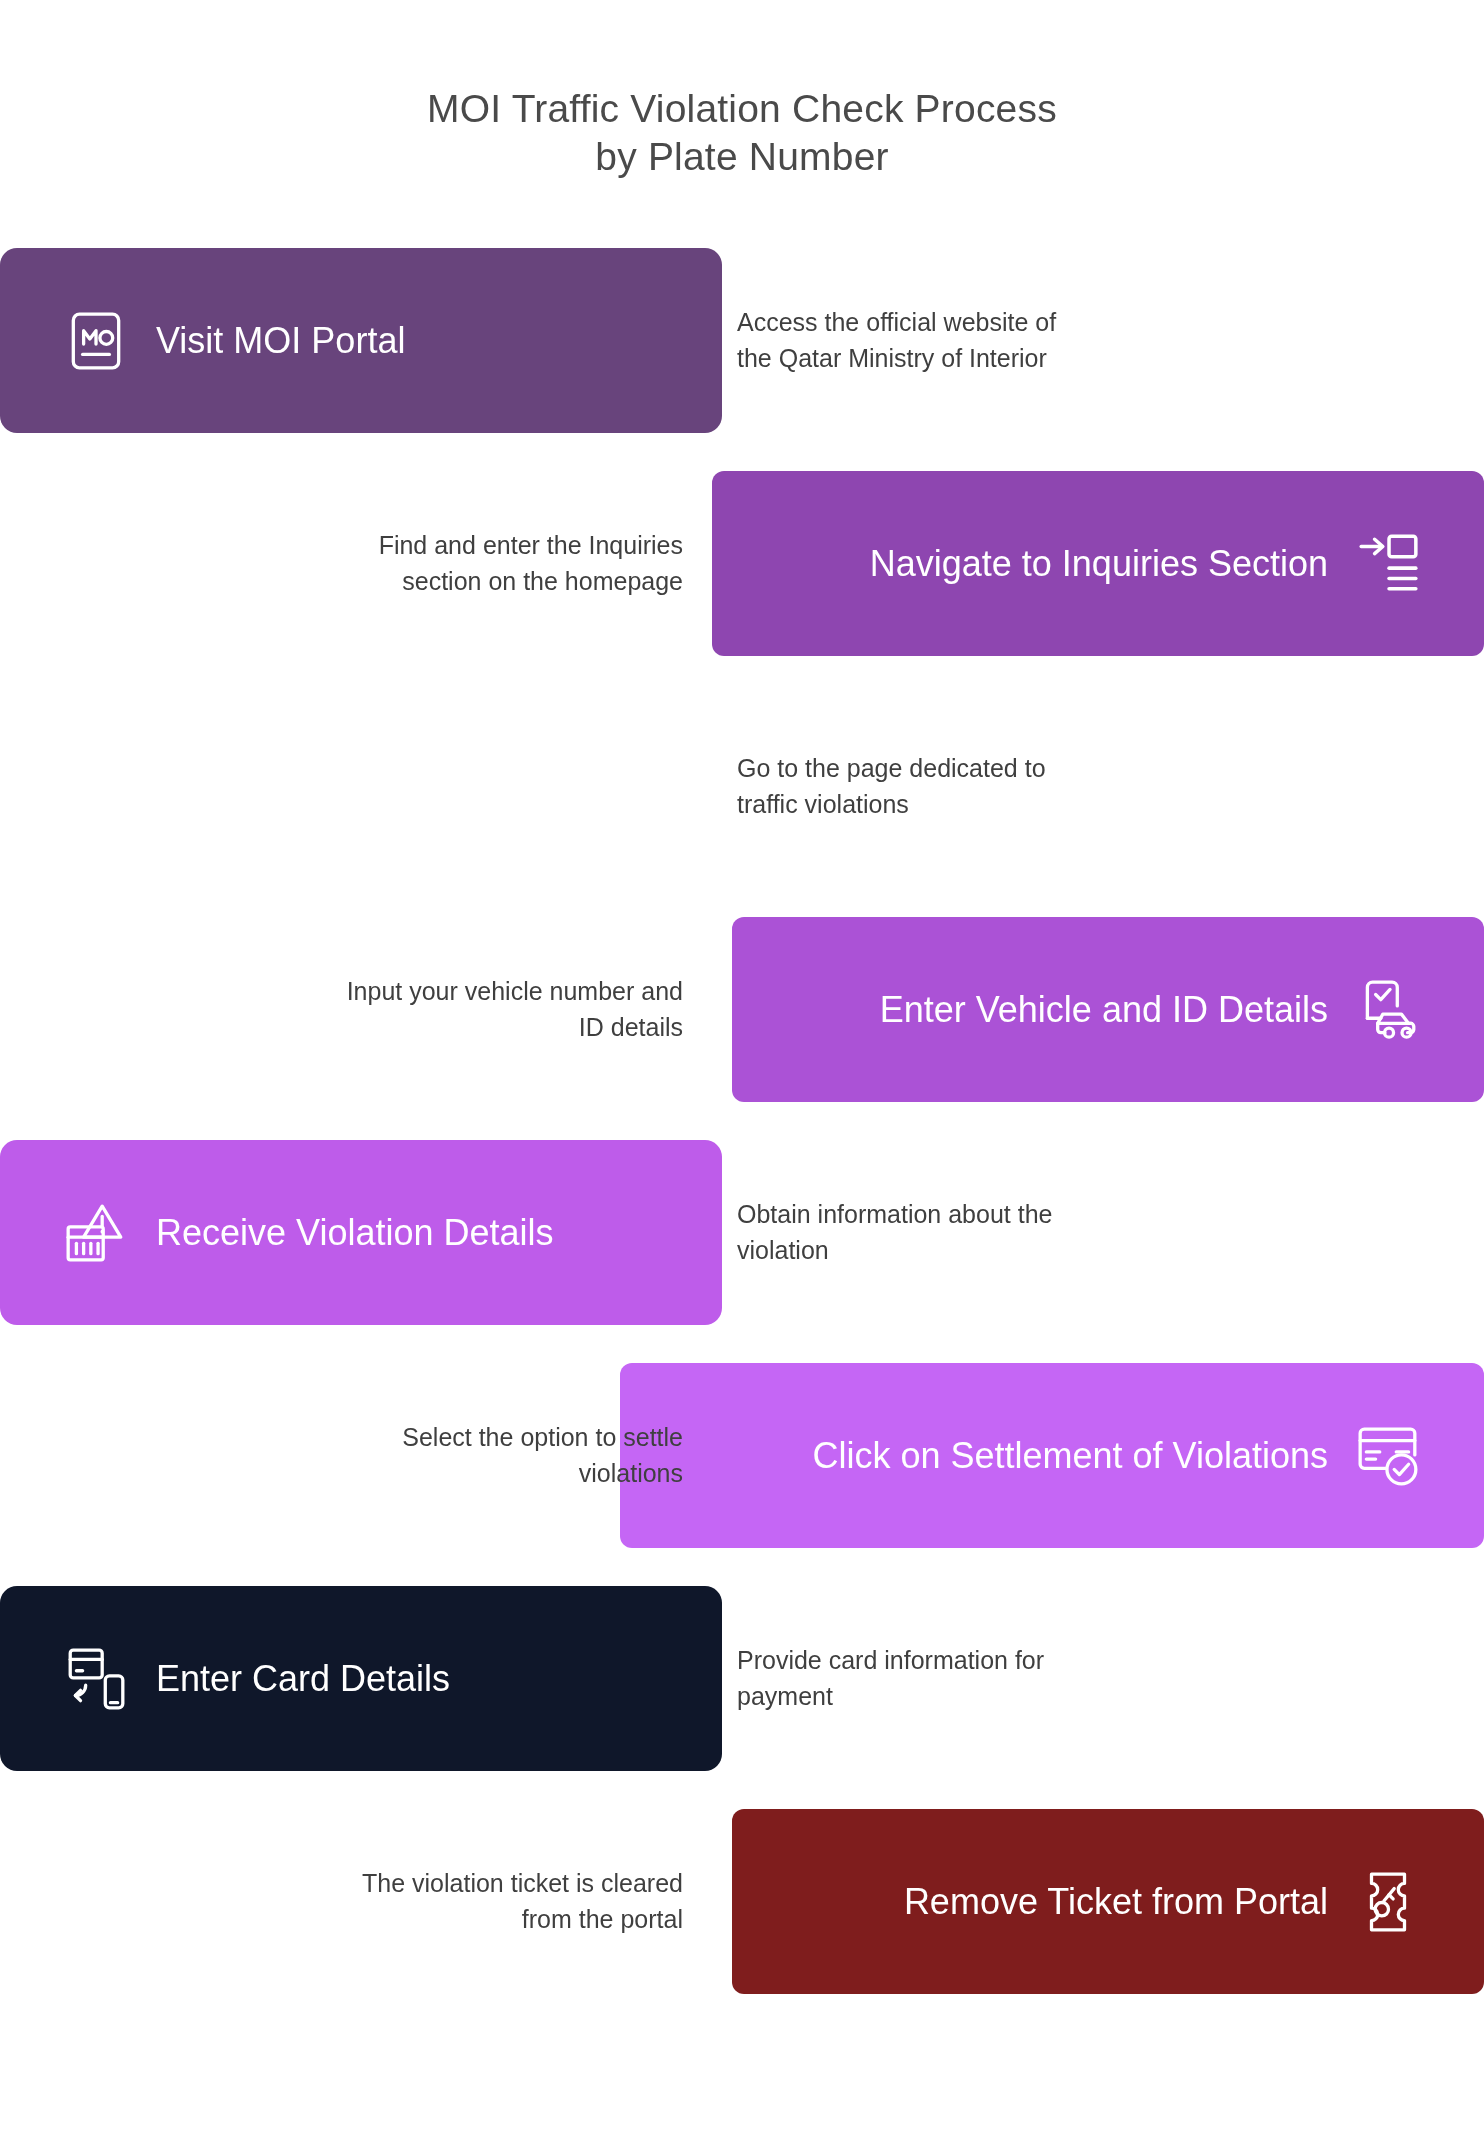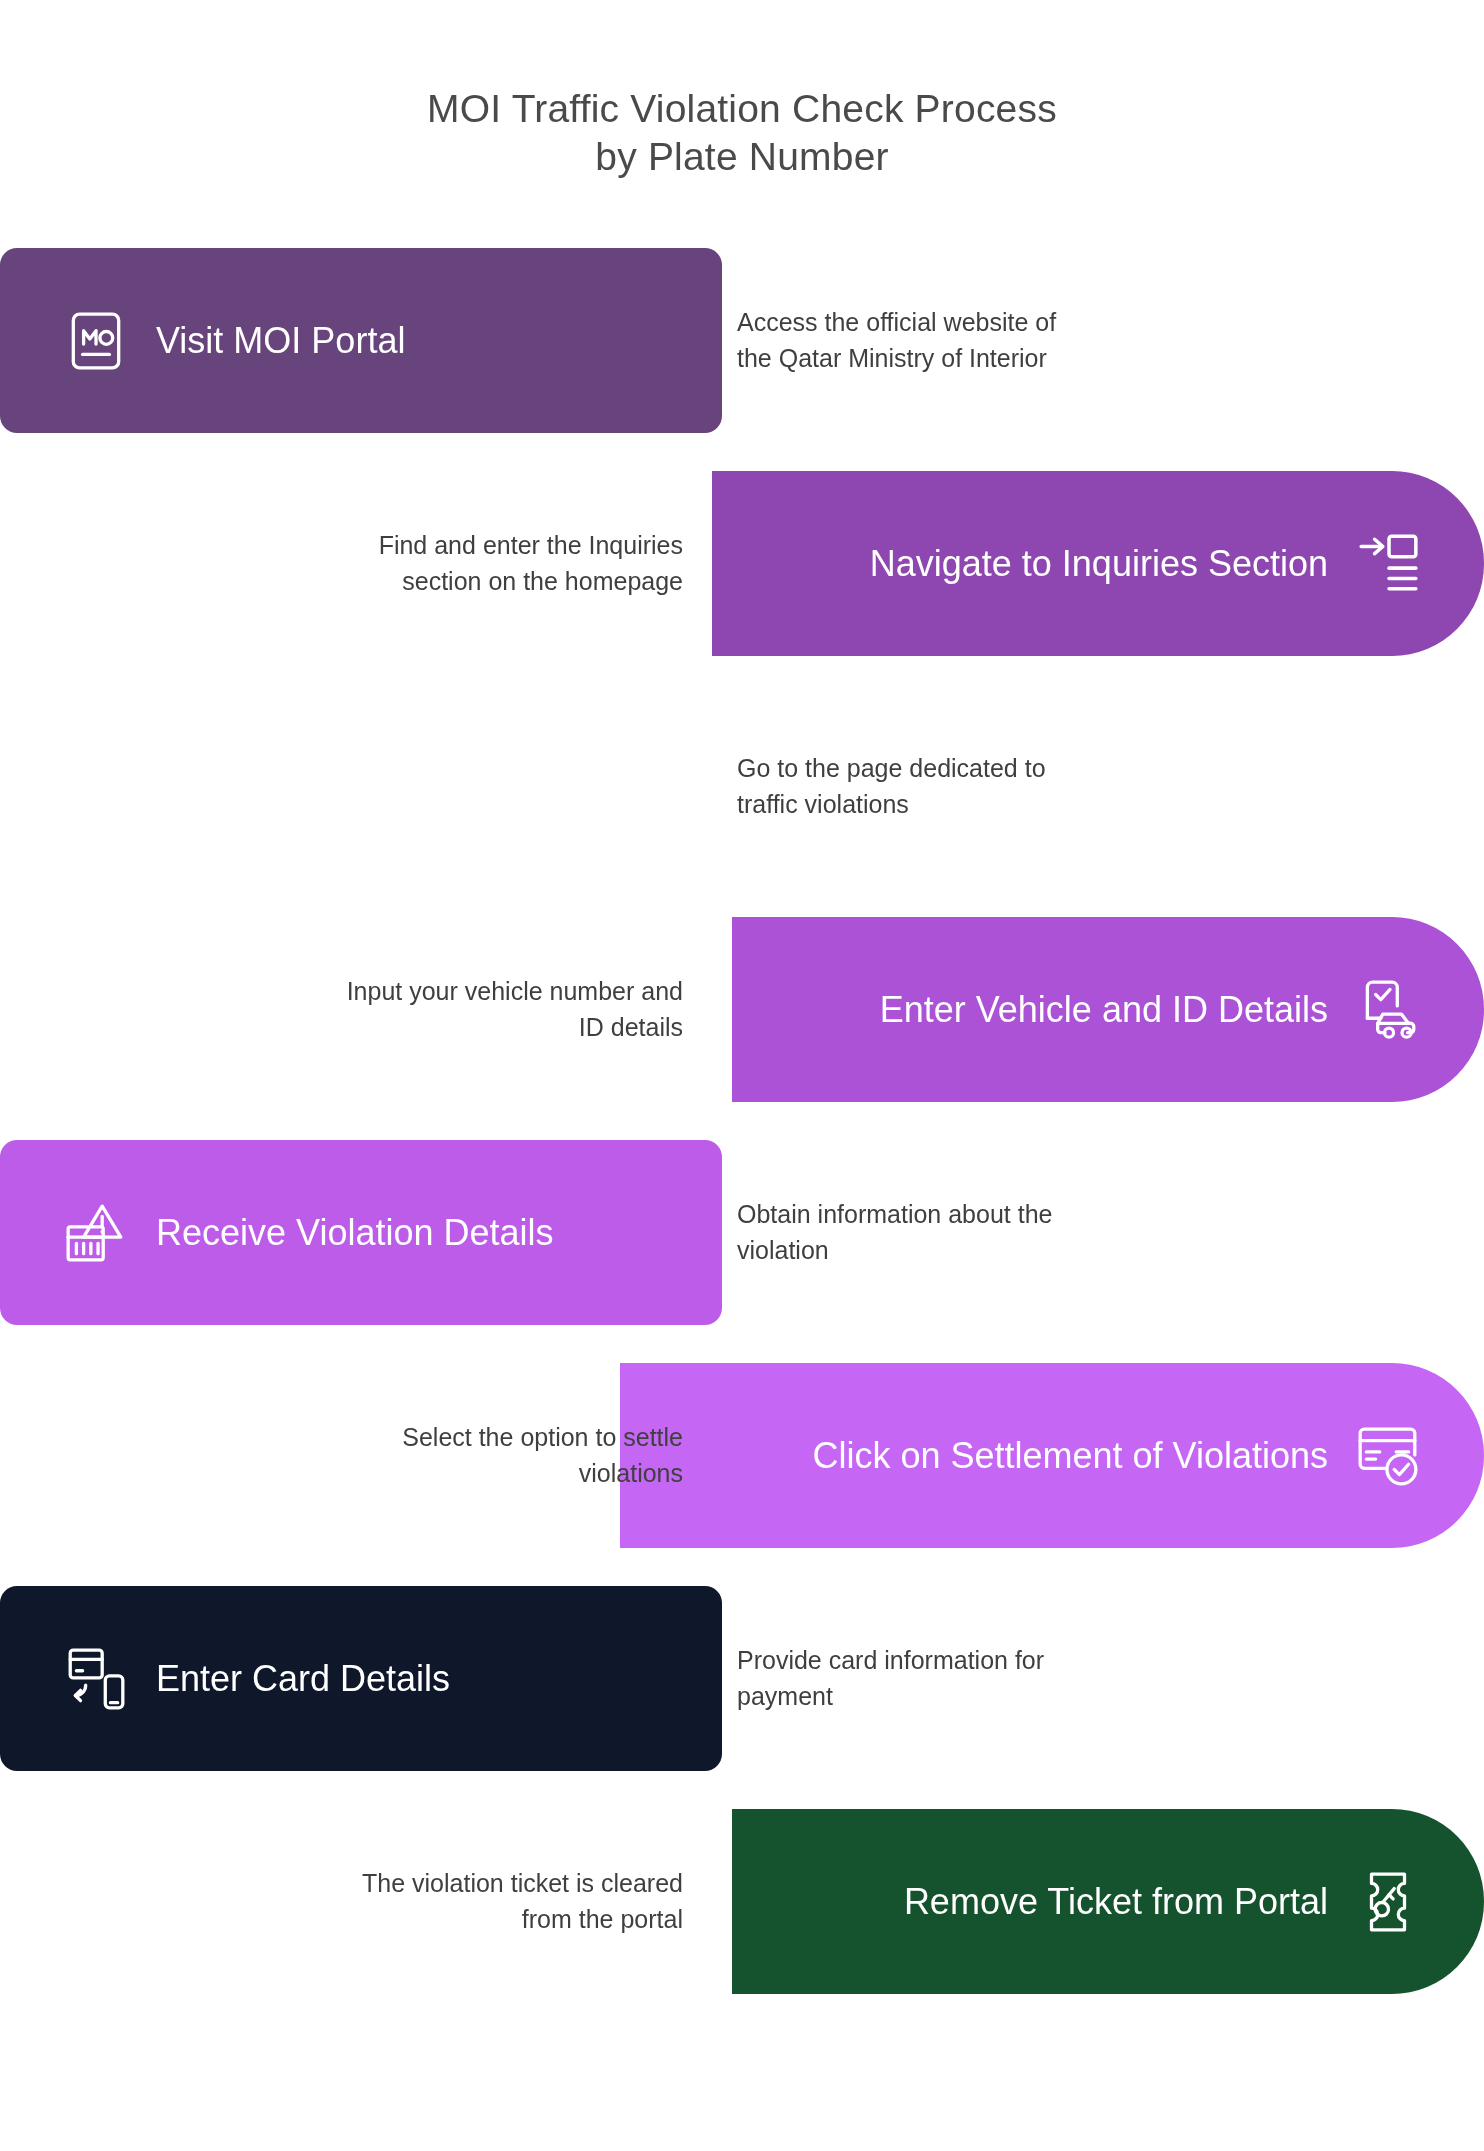--- a/index.html
+++ b/index.html
@@ -62,20 +62,21 @@
   }
   .pill.right {
     right: 0;
     border-top-left-radius: 0;
     border-bottom-left-radius: 0;
     border-top-right-radius: 92px;
     border-bottom-right-radius: 92px;
     justify-content: flex-end;
     padding-right: 62px;
     padding-left: 26px;
+    border-radius: 12px;
   }
 
   .pill-label {
     color: #ffffff;
     font-size: 36px;
     font-weight: 400;
     white-space: nowrap;
     line-height: 1.1;
   }
   .pill.left .pill-label { margin-left: 26px; }
@@ -264,21 +265,21 @@
         <span class="pill-label">Enter Card Details</span>
       </div>
       <div class="desc on-right">
         <div>
           <span>Provide card information for</span>
           <span>payment</span>
         </div>
       </div>
     </div>
     <div class="step-row">
-      <div class="pill right" style="background: #14532d; width: 752px;">
+      <div class="pill right" style="background: #7f1d1d; width: 752px;">
         <span class="pill-label">Remove Ticket from Portal</span>
         <span class="pill-icon">
     <svg viewBox="0 0 64 64" fill="none" stroke="#ffffff" stroke-width="3.2" stroke-linecap="round" stroke-linejoin="round">
       <path d="M16 5 H48 V14 a6 6 0 0 0 0 12 v12 a6 6 0 0 0 0 12 v9 H16 v-9 a6 6 0 0 0 0 -12 V26 a6 6 0 0 0 0 -12 Z"></path>
       <path d="M38 19 L28 31"></path>
       <path d="M33 25 L37 29"></path>
       <circle cx="26" cy="39" r="6.5"></circle>
     </svg>
         </span>
       </div>

